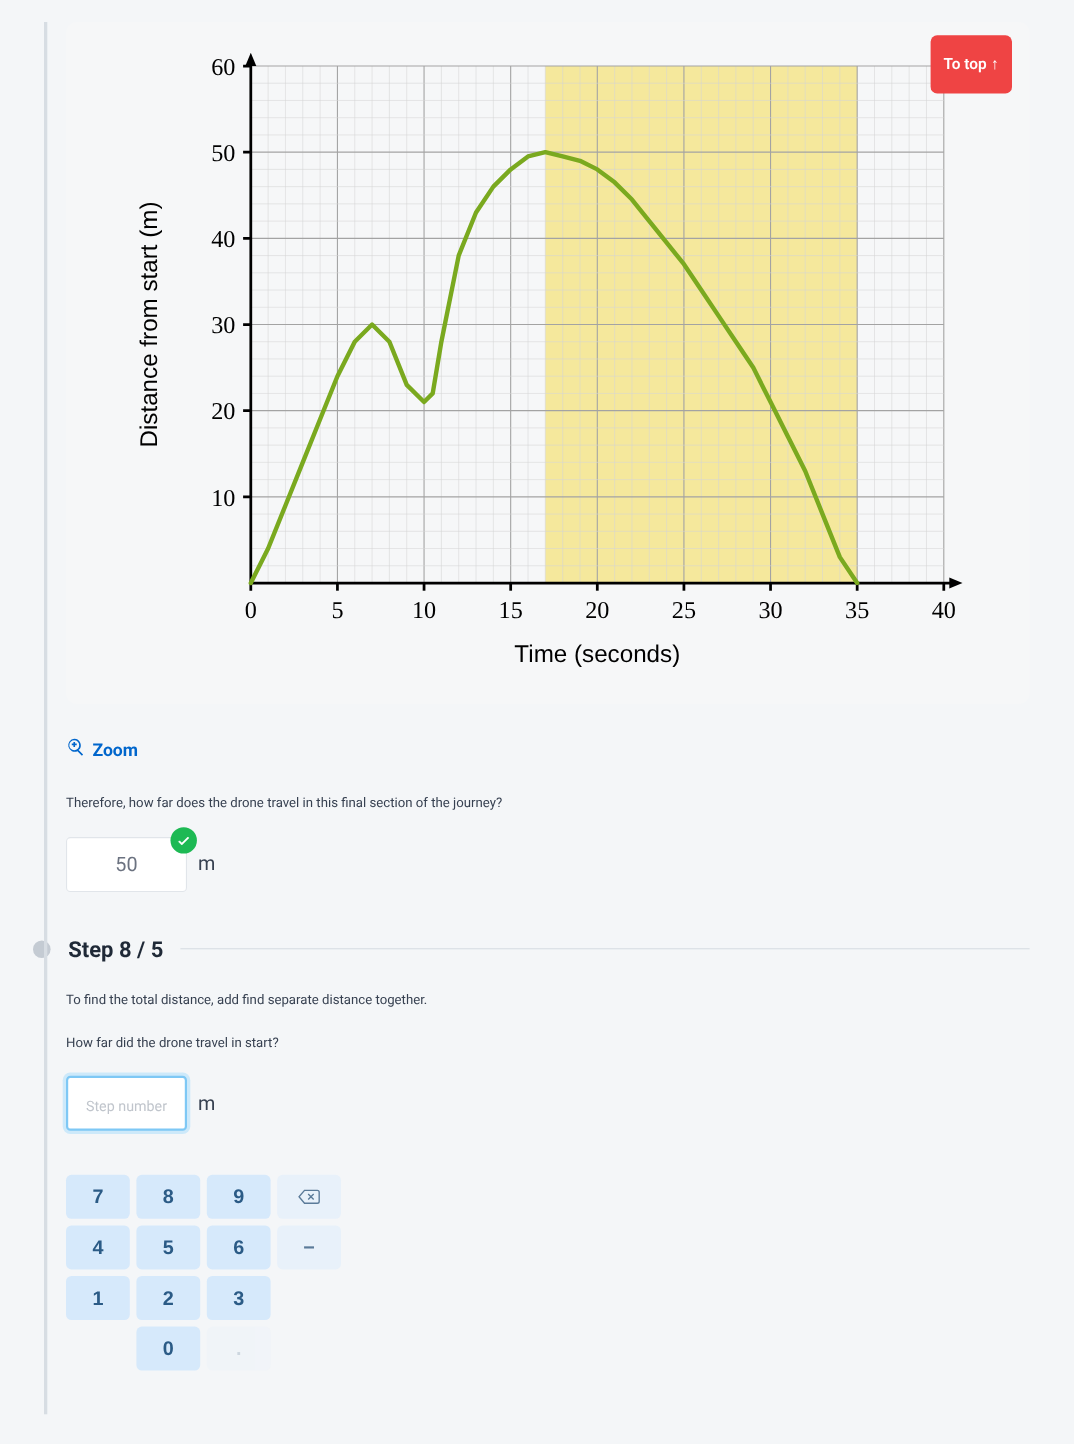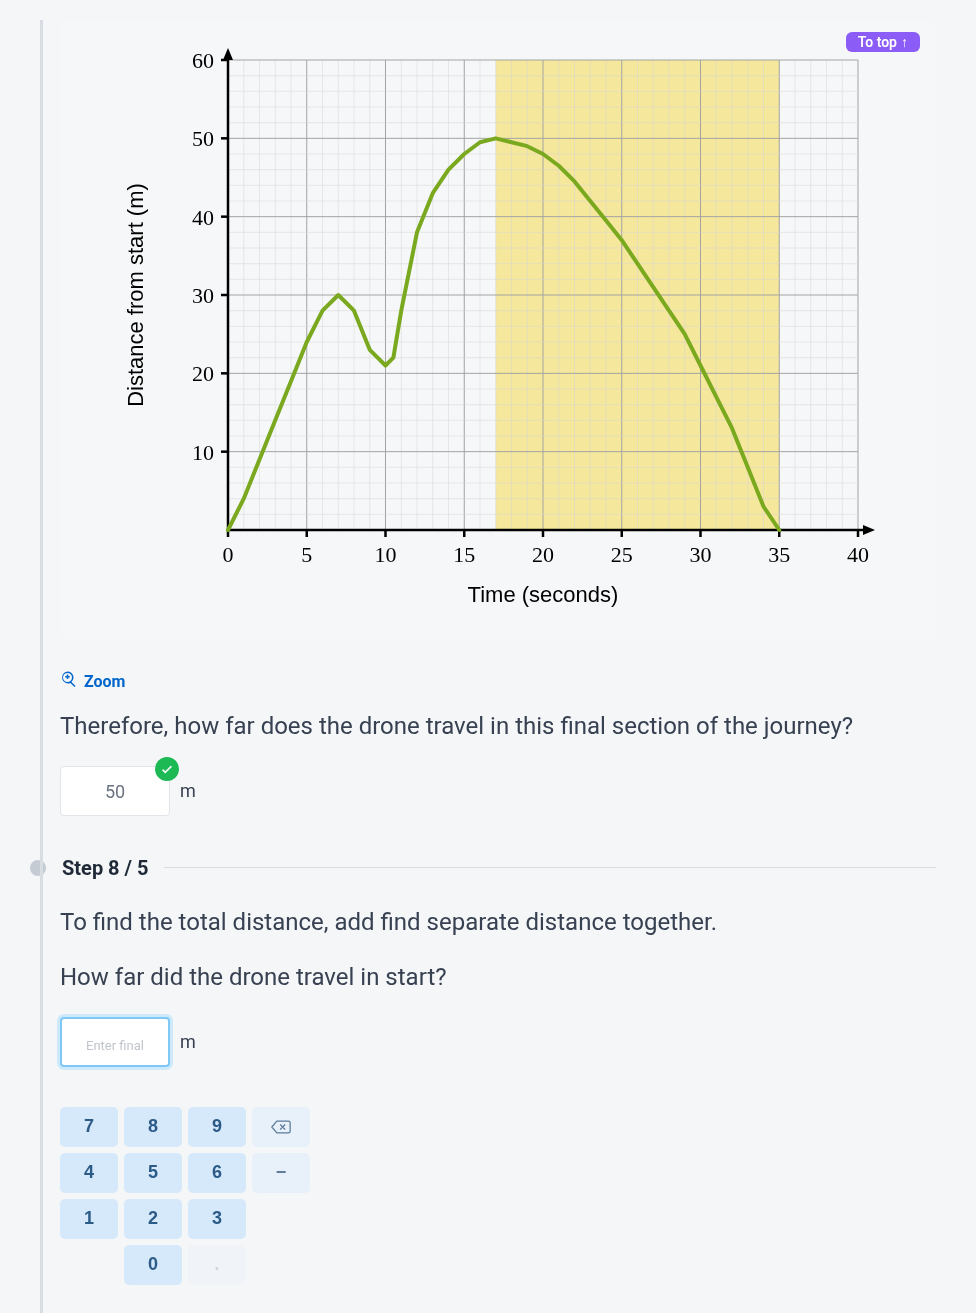--- a/index.html
+++ b/index.html
@@ -22,41 +22,41 @@
   .chart-card {
     background: #f6f7f8;
     border-radius: 10px;
     padding: 20px 40px 20px 20px;
     position: relative;
     margin-bottom: 30px;
   }
   .to-top {
     position: absolute;
     top: 12px; right: 16px;
-    background: #8b5cf6;
+    background: #ef4444;
     color: #fff;
     font-weight: 600;
     font-size: 14px;
-    padding: 2px 12px;
+    padding: 18px 12px;
     border-radius: 6px;
     display: flex; align-items: center; gap: 4px;
   }
   svg.chart { display: block; margin: 0 auto; }
   .axis-num { font-size: 22px; font-family: serif; fill: #000; }
   .axis-label { font-size: 22px; font-family: sans-serif; fill: #000; }
   .grid-major { stroke: #a3a3a3; stroke-width: 1; }
   .grid-minor { stroke: #d4d4d4; stroke-width: 0.5; }
   .axis-line { stroke: #000; stroke-width: 2.5; }
   .highlight { fill: #f5e89c; }
   .curve { stroke: #7aa91f; stroke-width: 4; fill: none; stroke-linecap: round; stroke-linejoin: round; }
 
-  .zoom-link { color: #0066cc; font-weight: 700; font-size: 16px; display:flex; align-items:center; gap:6px; margin: 6px 0 18px 0;}
+  .zoom-link { color: #0066cc; font-weight: 700; font-size: 16px; display:flex; align-items:center; gap:6px; margin: 6px 0 30px 0;}
   .zoom-link svg { width: 18px; height: 18px; fill: #0066cc; }
 
-  .q-text { font-size: 24px; color: #374151; margin: 10px 0 22px 0; line-height:1.4;}
+  .q-text { font-size: 12px; color: #374151; margin: 10px 0 22px 0; line-height:1.4;}
   .ans-row { display:flex; align-items:center; gap:10px; position:relative; margin-bottom:40px; }
   .ans-box {
     width: 110px; height: 50px;
     border: 1px solid #e1e5ea;
     border-radius: 4px;
     background: #fff;
     text-align:center;
     font-size: 18px; color:#6b7280;
     line-height: 50px;
     position:relative;
@@ -236,21 +236,21 @@
   <div class="step-dot"></div>
   <div class="step-label">Step 8 / 5</div>
   <div class="step-line"></div>
 </div>
 
 <p class="q-text">To find the total distance, add find separate distance together.</p>
 <p class="q-text">How far did the drone travel in start?</p>
 
 <div class="ans-row">
   <div class="ans-box focused">
-    <span class="placeholder">Enter final</span>
+    <span class="placeholder">Step number</span>
   </div>
   <span class="unit">m</span>
 </div>
 
 <div class="keypad">
   <button class="key">7</button>
   <button class="key">8</button>
   <button class="key">9</button>
   <button class="key op">
     <svg width="20" height="14" viewBox="0 0 24 16">

